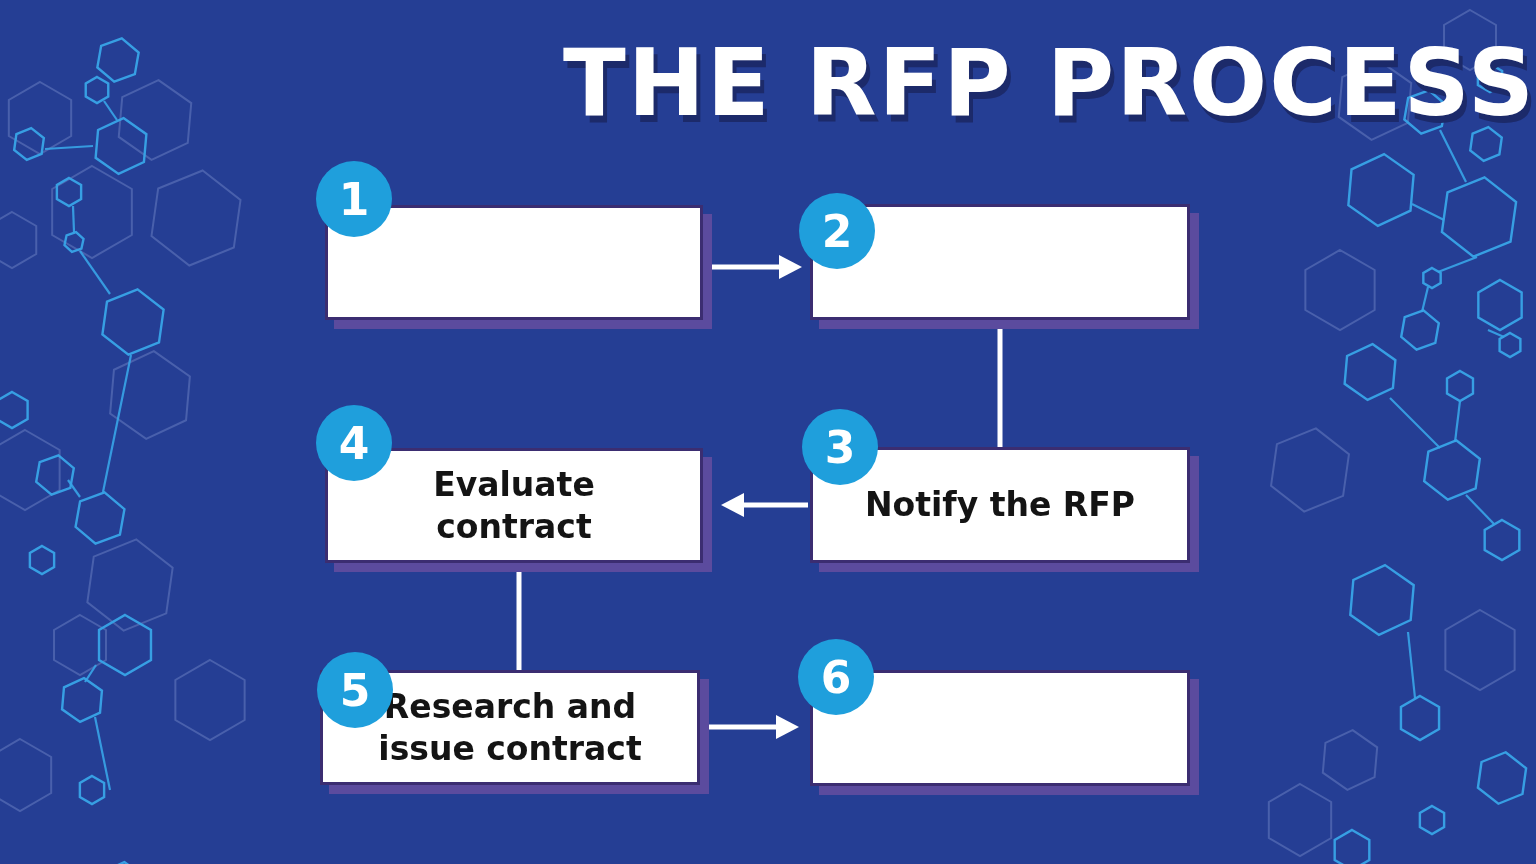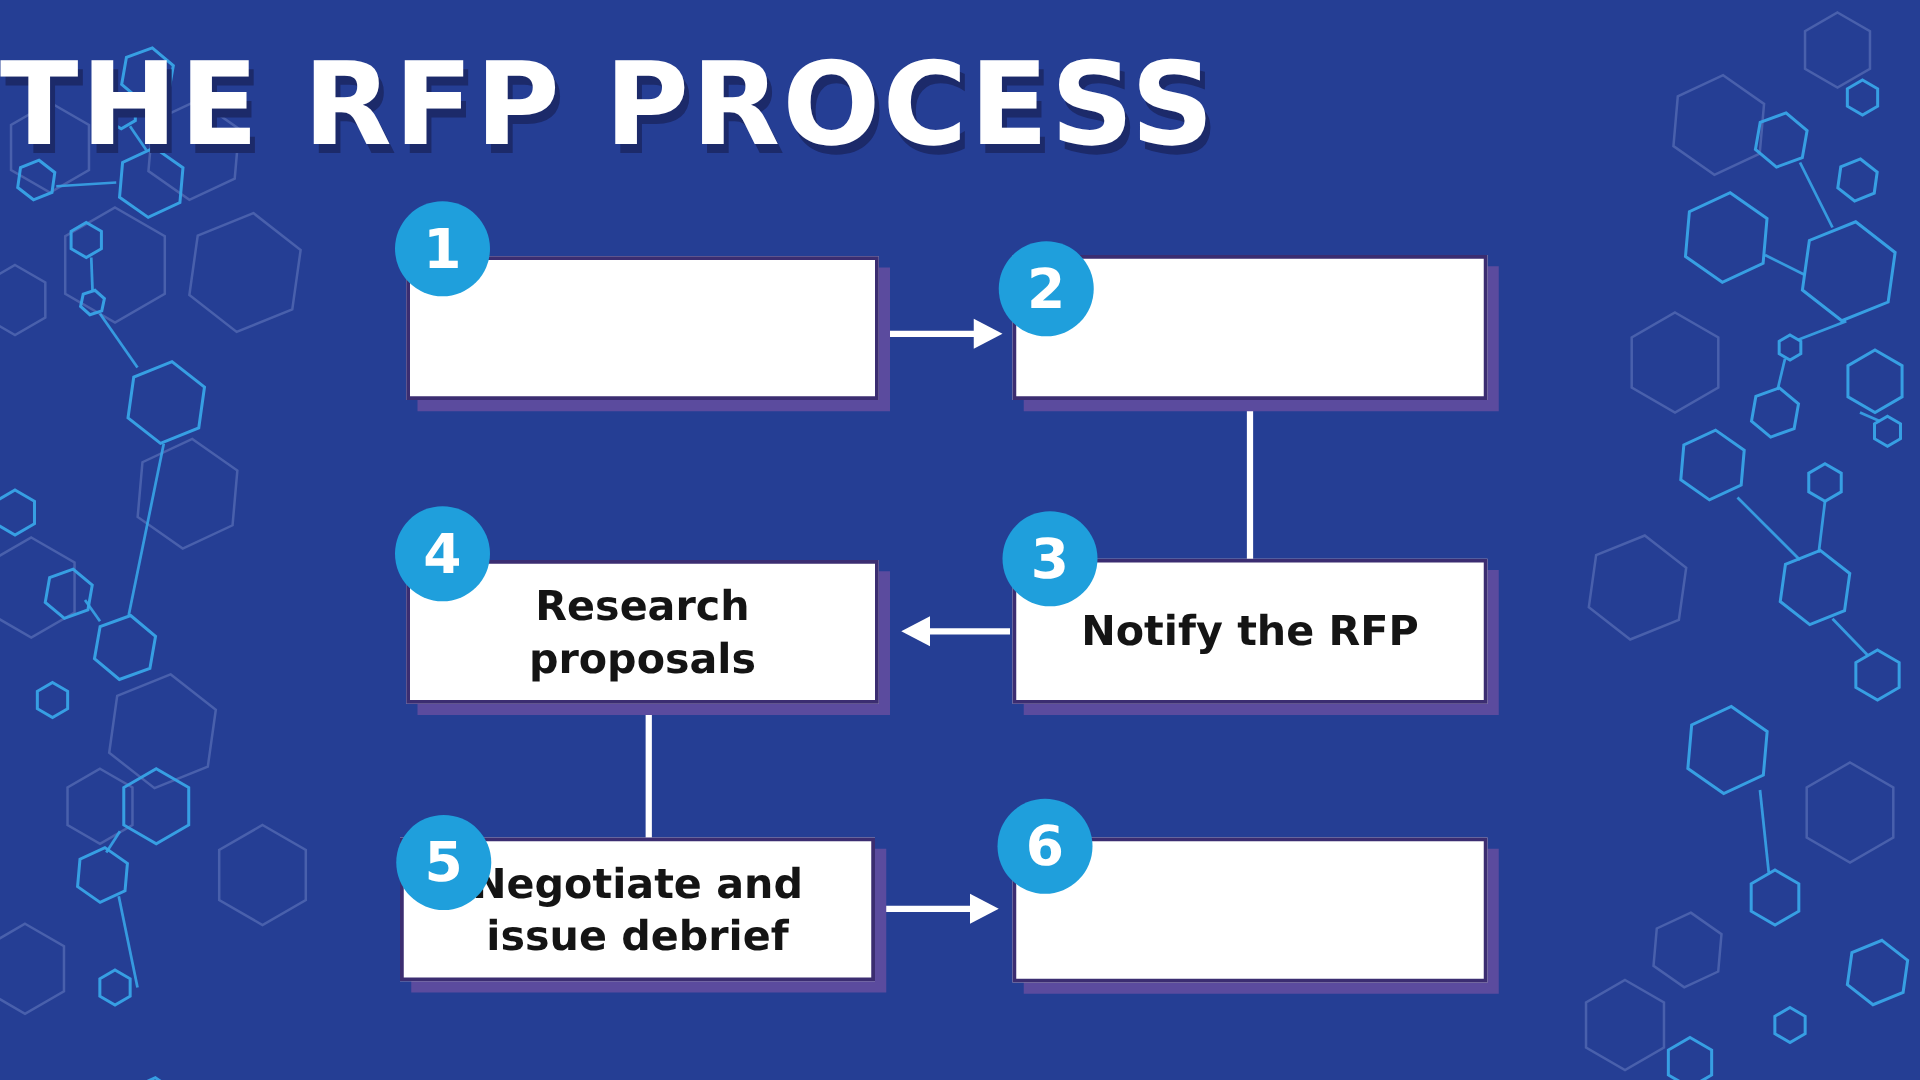--- a/index.html
+++ b/index.html
@@ -30,21 +30,21 @@
     position:absolute;left:0;top:0;width:1536px;height:864px;
     pointer-events:none;
   }
   .hb{stroke:var(--hex-bright);stroke-width:2.4;fill:none;opacity:.95;}
   .hf{stroke:var(--hex-faint);stroke-width:2;fill:none;opacity:.5;}
   .hl{stroke:var(--hex-bright);stroke-width:2.2;opacity:.9;}
   .conn line{stroke:var(--arrow);stroke-width:5;}
   .conn polygon{fill:var(--arrow);}
   .title{
     position:absolute;left:0;right:0;top:30px;
-    text-align:left;
+    text-align:right;
     font-size:92px;font-weight:bold;letter-spacing:2px;
     color:var(--title-text);
     text-shadow:4px 7px 0 var(--title-shadow);
     white-space:nowrap;
   }
   .step{
     position:absolute;
     background:var(--box-fill);
     border:3px solid var(--box-border);
     box-shadow:9px 9px 0 0 var(--box-shadow);
@@ -181,25 +181,25 @@
     <div class="badge">2</div>
   </div>
 
   <div class="step step-3">
     <div class="badge">3</div>
     <div class="label">Notify the RFP</div>
   </div>
 
   <div class="step step-4">
     <div class="badge">4</div>
-    <div class="label">Research proposals</div>
+    <div class="label">Evaluate contract</div>
   </div>
 
   <div class="step step-5">
     <div class="badge">5</div>
-    <div class="label">Negotiate and issue debrief</div>
+    <div class="label">Research and issue contract</div>
   </div>
 
   <div class="step step-6">
     <div class="badge">6</div>
   </div>
 
 </div>
 
 </body></html>

